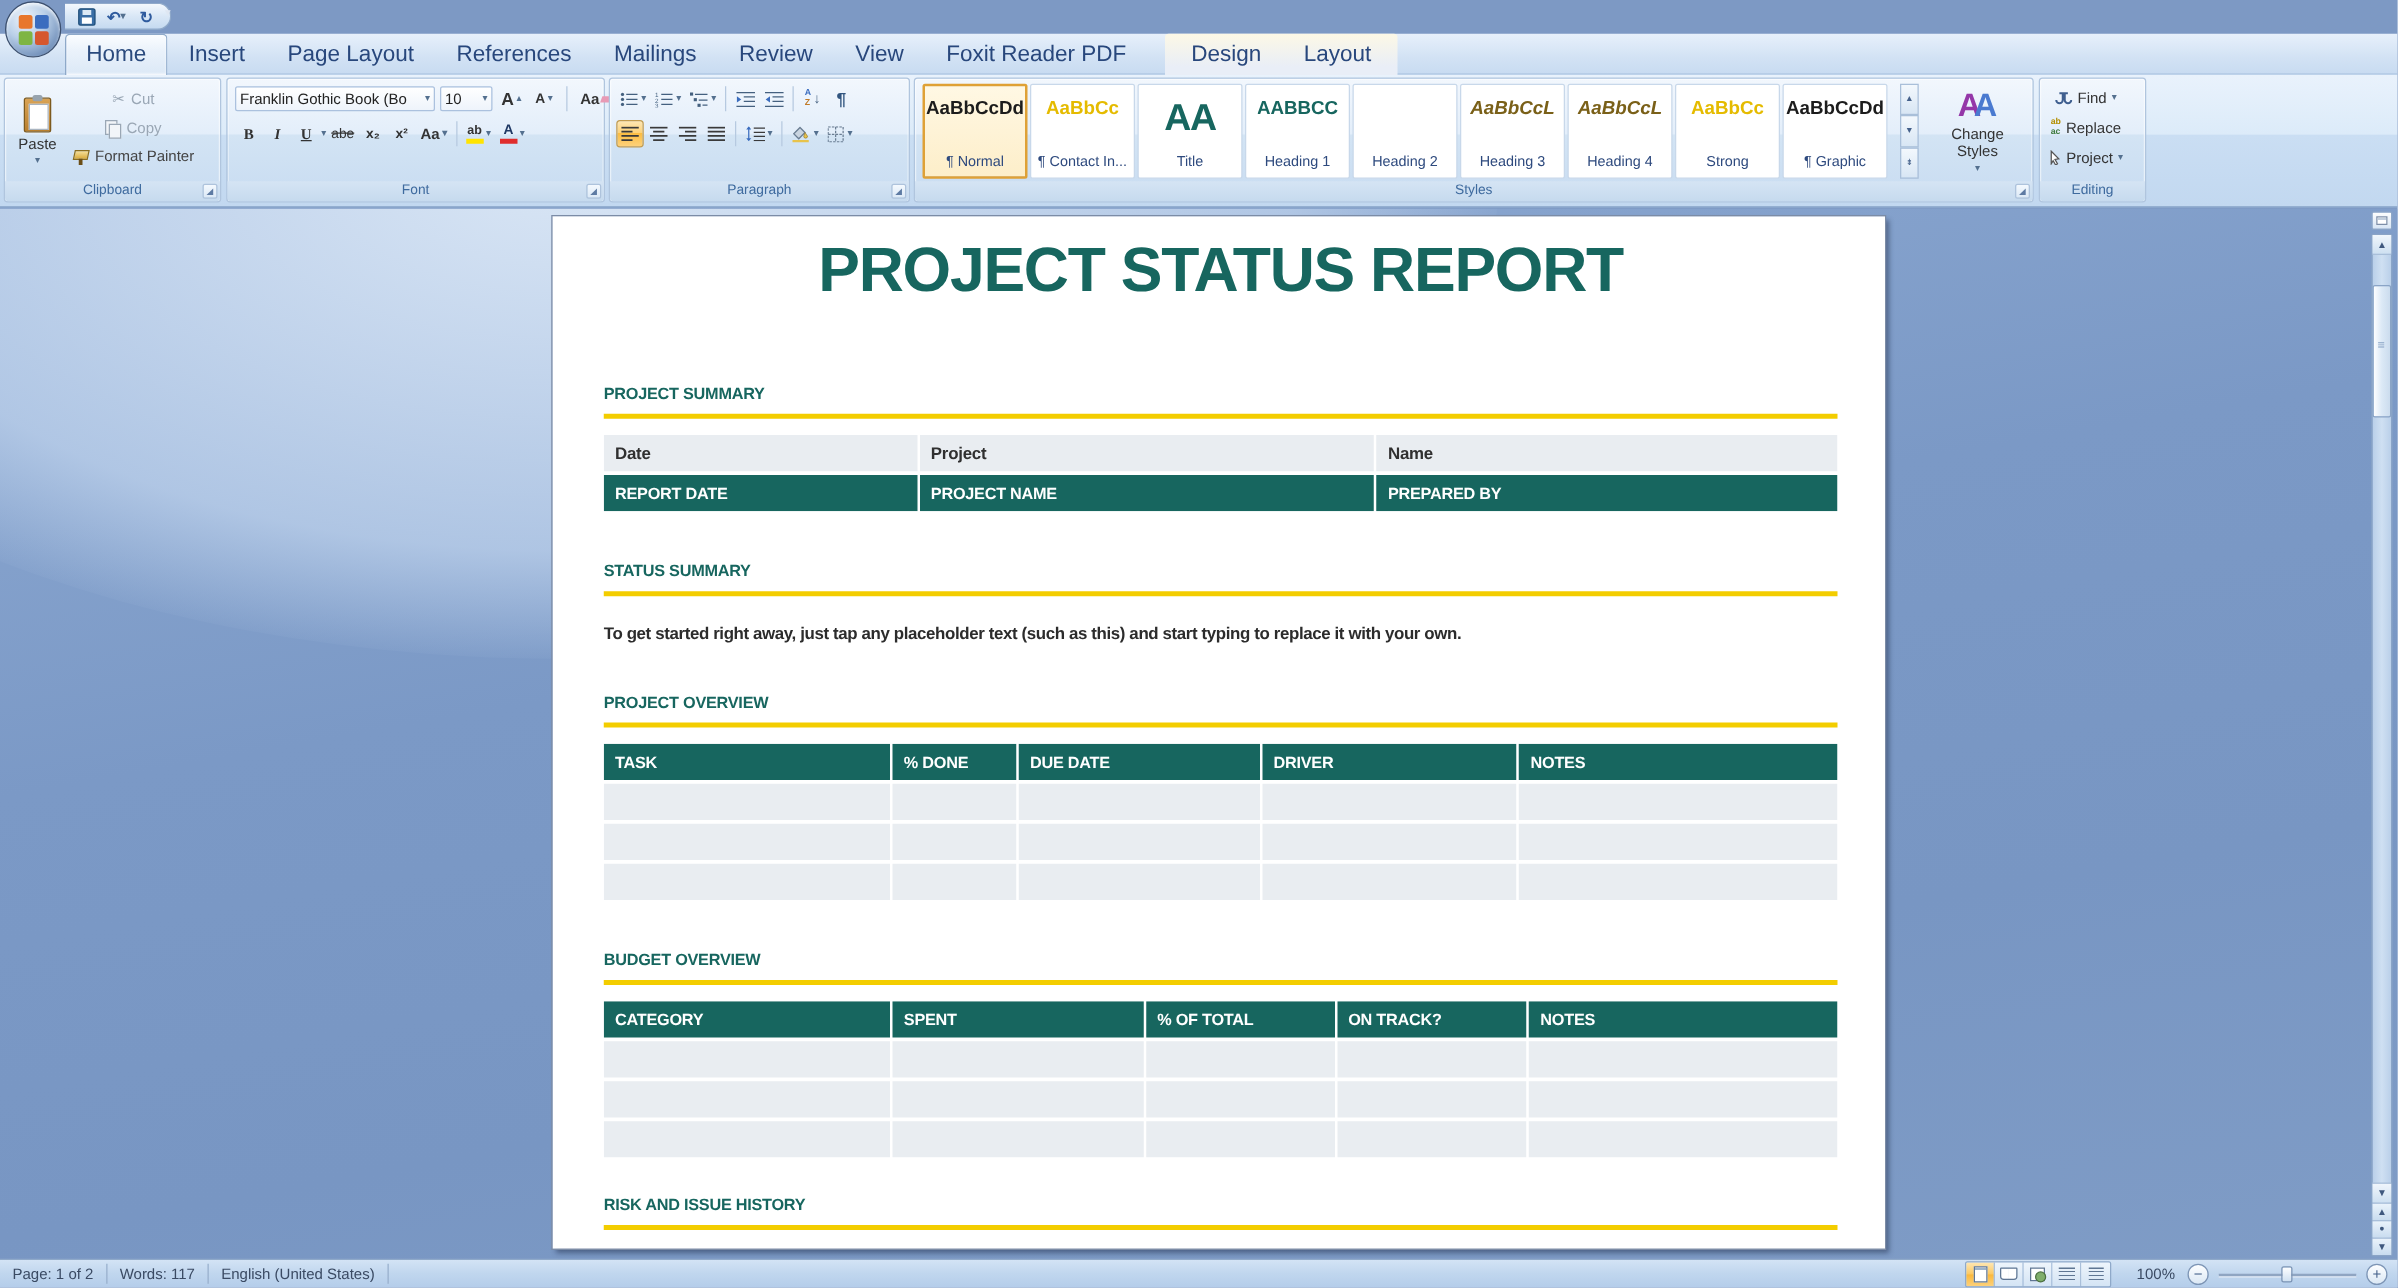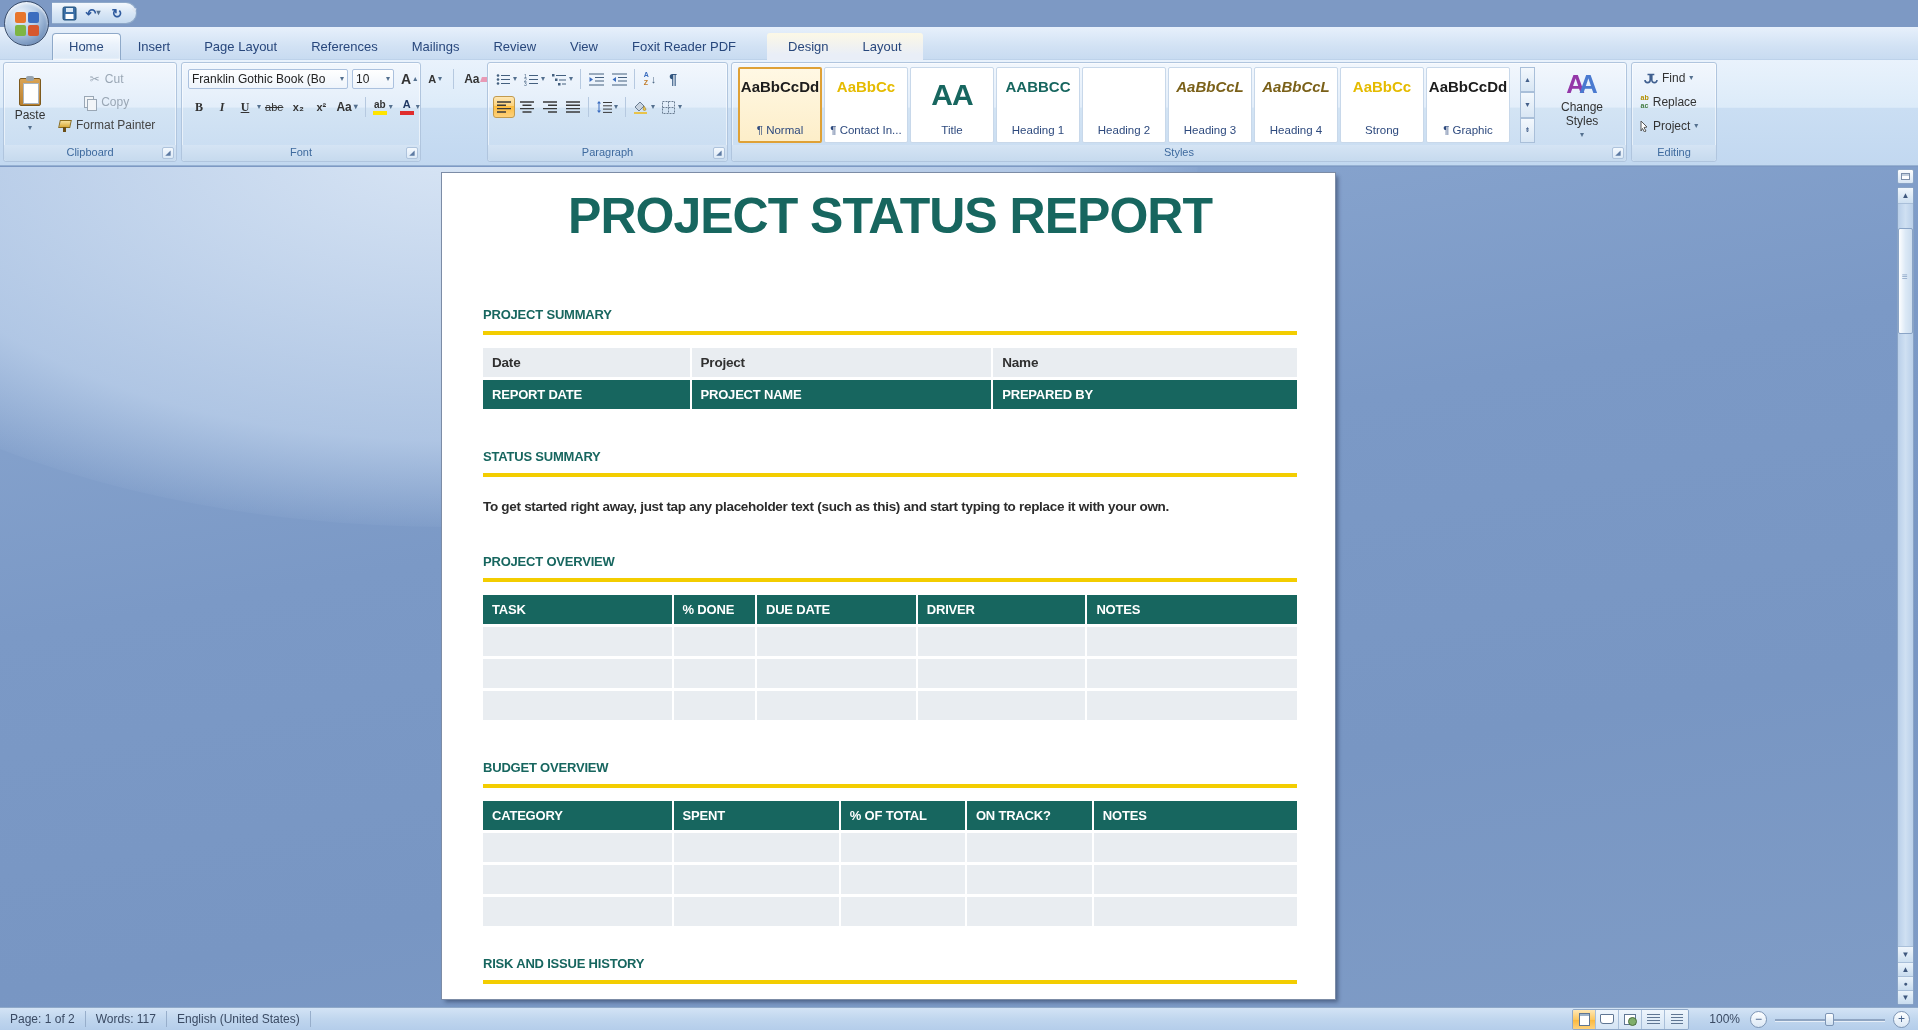--- a/index.html
+++ b/index.html
@@ -32,21 +32,21 @@
   .wc { width:30px; height:20px; display:flex; align-items:center; justify-content:center; color:#c9ced6; font-size:13px; }
   .wc .min-bar { width:12px; height:1px; background:#c9ced6; display:block; }
   .wc .restore { width:10px; height:10px; border:1px solid #c9ced6; position:relative; background:transparent; }
   .wc .restore:before { content:""; position:absolute; left:2px; top:-4px; width:10px; height:10px;
     border:1px solid #c9ced6; border-bottom:none; border-left:none; }
 
   
   .tabrow { position:absolute; left:0; top:27px; width:100%; height:33px;
     background:linear-gradient(#e7f0fb, #d2e2f4 60%, #c8dbf1); border-bottom:1px solid #bdd2ea; }
   .tabs { position:absolute; left:52px; top:4px; height:29px; display:flex; align-items:flex-end; }
-  .tab { padding:5px 16px 6px; font-size:13px; color:#28477c; border:1px solid transparent;
+  .tab { padding:5px 16px 6px; font-size:18px; color:#28477c; border:1px solid transparent;
     border-bottom:none; border-radius:4px 4px 0 0; white-space:nowrap; }
   .tab.active { background:linear-gradient(#fbfdff,#eaf2fb 40%,#dbe8f6); border-color:#8ea9c9;
     color:#2a4a7d; box-shadow:0 -1px 2px rgba(255,255,255,.9) inset; }
   .ctx-backdrop { display:flex; margin-left:14px; background:linear-gradient(#fcf8e6, #e9eef7 80%);
     border-radius:3px 3px 0 0; padding:0 4px; }
 
   
   .ribbon { position:absolute; left:0; top:60px; width:100%; height:106px;
     background:linear-gradient(#e9f2fc 0%, #dcebf9 45%, #cadef3 46%, #c2d8f0 100%);
     border-bottom:1px solid #96b1d2; }
@@ -86,21 +86,21 @@
   .copy-ico { width:12px; height:13px; position:relative; }
   .copy-ico:before, .copy-ico:after { content:""; position:absolute; width:8px; height:10px; border:1px solid #9aa7b5;
     background:#f2f5f8; }
   .copy-ico:before { left:0; top:0; } .copy-ico:after { left:3px; top:3px; }
   .fp-ico { width:13px; height:13px; position:relative; }
   .fp-ico:before { content:""; position:absolute; left:1px; top:1px; width:10px; height:6px;
     background:linear-gradient(#f6e09a,#d9ab3c); border:1px solid #8a6d1f; transform:skewX(-12deg); }
   .fp-ico:after { content:""; position:absolute; left:5px; top:8px; width:3px; height:5px; background:#6b4e17; }
 
   
-  .g-font { left:181px; width:240px; }
+  .g-font { left:181px; width:303px; }
   .font-row1 { position:absolute; left:6px; top:5px; display:flex; gap:4px; align-items:center; }
   .font-row2 { position:absolute; left:6px; top:33px; display:flex; gap:1px; align-items:center; }
   .serifB { font-family:"Liberation Serif", serif; font-weight:bold; }
   .serifI { font-family:"Liberation Serif", serif; font-style:italic; font-weight:bold; }
   .u-bar { text-decoration:underline; }
   .glyph-bar { display:flex; flex-direction:column; align-items:center; line-height:1; }
   .glyph-bar .bar { width:14px; height:4px; margin-top:1px; }
   .sep-v { width:1px; height:20px; background:#b6c9e0; margin:0 3px; }
 
   
@@ -138,21 +138,21 @@
   .edit-col { position:absolute; left:4px; top:5px; display:flex; flex-direction:column; gap:4px; }
   .edit-item { display:flex; align-items:center; gap:4px; font-size:12px; color:#333; height:20px; padding:0 2px; }
   .rep-ico { display:flex; flex-direction:column; font-size:7px; font-weight:bold; line-height:1.1; }
   .rep-ico .r1 { color:#b38f00; } .rep-ico .r2 { color:#3f7a3f; }
 
   
   .docarea { position:absolute; left:0; top:167px; width:100%; height:840px;
     background:linear-gradient(170deg,#8fabd3 0%, #7b99c6 40%, #7896c3 70%, #7f9cc6 100%); overflow:hidden; }
   .docarea:before { content:""; position:absolute; left:-300px; top:-420px; width:1500px; height:780px;
     border-radius:50%; background:radial-gradient(ellipse at center, rgba(221,233,247,.95) 0%, rgba(190,210,236,.75) 55%, rgba(173,197,228,0) 72%); }
-  .page { position:absolute; left:442px; top:6px; width:893px; height:826px; background:#ffffff;
+  .page { position:absolute; left:442px; top:6px; width:1066px; height:826px; background:#ffffff;
     outline:1px solid #7c8ca6; box-shadow:3px 3px 4px rgba(20,30,60,.45); padding:0 38px 0 41px; }
   .doc-main-title { margin-top:14px; text-align:center; font-size:50px; font-weight:bold; color:#17665f;
     letter-spacing:-1px; }
   .section-h { margin-top:40px; font-size:13px; font-weight:bold; color:#17665f; letter-spacing:-0.2px; }
   .section-h.first { margin-top:62px; }
   .section-h.last { margin-top:30px; }
   .rule { height:4px; background:#f3cd00; margin-top:9px; }
   .tbl-wrap { margin-top:13px; overflow:hidden; }
   table { border-collapse:separate; border-spacing:2px 3px; width:calc(100% + 4px); margin:-3px -2px; table-layout:fixed; }
   th { background:#17665f; color:#fff; font-size:13px; font-weight:bold; text-align:left; padding:6px 9px;

